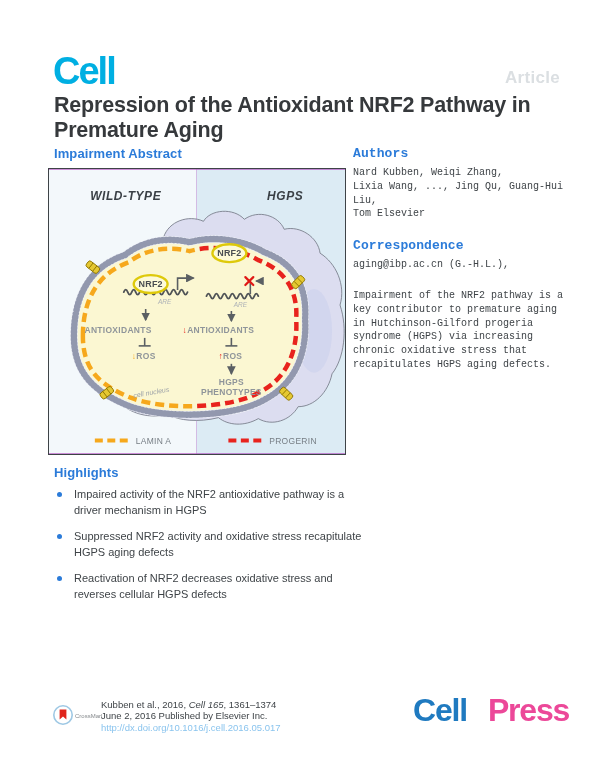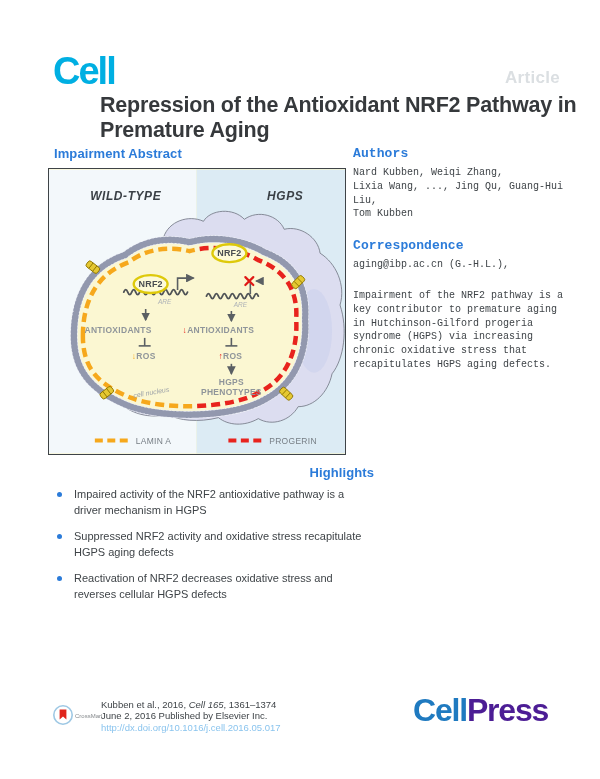--- a/index.html
+++ b/index.html
@@ -8,61 +8,61 @@
     width:600px; height:779px; position:relative; overflow:hidden;
     font-family:"Liberation Sans", sans-serif;
     -webkit-font-smoothing:antialiased;
   }
   .abs { position:absolute; }
 
   
   .cell-logo { left:53px; top:50px; font-size:38px; font-weight:bold; color:#00AFE2; letter-spacing:-2px; }
   .article-type { right:40px; top:46px; font-size:17px; font-weight:bold; color:#DBDFE2; letter-spacing:.3px;margin-top:22px; }
   .paper-title { left:54px; top:93px; font-size:21.5px; font-weight:bold; color:#36393C; line-height:1.17; letter-spacing:-.2px; }
-  .paper-title div { white-space:nowrap;margin-left:46px; }
+  .paper-title div { white-space:nowrap; }
 
   
   .sec-h { font-size:13px; font-weight:bold; color:#2B7BD9; letter-spacing:.1px; }
 
   
   .ga-head { left:54px; top:146px; }
-  .figure-box { left:48px; top:168px; width:298px; height:287px; border:1.5px solid #3E4347; background:#fef9c3; }
+  .figure-box { left:48px; top:168px; width:298px; height:287px; border:1.5px solid #3E4347; background:#a21caf; }
   .figure-box svg { display:block; width:100%; height:100%; }
 
   svg text { font-family:"Liberation Sans", sans-serif; }
   .t-cond { font-style:italic; font-weight:bold; font-size:12px; fill:#3A4046; letter-spacing:.6px; }
   .t-nrf2 { font-weight:bold; font-size:9px; fill:#4A4E52; letter-spacing:.2px; }
   .t-gray { font-weight:bold; font-size:8.5px; fill:#8F959A; letter-spacing:.3px; }
   .t-are  { font-style:italic; font-size:6.5px; fill:#AEB3B7; }
   .t-nuc  { font-style:italic; font-size:7px; fill:#9FA4A9; }
   .t-leg  { font-size:8.5px; fill:#767D84; letter-spacing:.3px; }
   .arr-o  { fill:#F6A81C; font-weight:bold; }
   .arr-r  { fill:#E8231D; font-weight:bold; }
 
   
   .right-col { left:353px; top:146px; width:214px;font-family:Liberation Mono, monospace; }
   .right-col .sec-h { margin-bottom:5px; }
   .right-col .block { margin-bottom:17px; }
   .body-txt { font-size:10px; color:#3F4448; line-height:1.38; }
 
   
   .highlights { left:54px; top:465px; width:320px; }
-  .highlights .sec-h { margin-bottom:7px;text-align:right; }
+  .highlights .sec-h { margin-bottom:7px; }
   .hl-item { display:flex; margin-bottom:11px; }
   .hl-dot { width:5px; height:5px; border-radius:50%; background:#2B7BD9; margin:5px 12px 0 3px; flex:0 0 auto; }
   .hl-text { font-size:11px; color:#3F4448; line-height:1.42; }
 
   
   .crossmark { left:52px; top:701px; width:50px; }
   .citation { left:101px; top:699px; font-size:9.5px; color:#3F4448; line-height:1.2; }
   .citation .doi { color:#8AC4EE; }
   .citation .j-it { font-style:italic; }
   .cellpress { left:413px; top:692px; font-size:32px; font-weight:bold; letter-spacing:-1.2px; }
   .cp-bold { color:#1F7AC0; }
-  .cp-light { color:#4c1d95; }
+  .cp-light { color:#ec4899;margin-left:21px; }
 </style>
 </head>
 <body>
 
 <div class="abs cell-logo">Cell</div>
 <div class="abs article-type">Article</div>
 <div class="abs paper-title">
   <div>Repression of the Antioxidant NRF2 Pathway in</div>
   <div>Premature Aging</div>
 </div>
@@ -174,21 +174,21 @@
   </g>
 </svg>
 </div>
 
 <div class="abs right-col">
   <div class="block">
     <div class="sec-h">Authors</div>
     <div class="body-txt">
       <div>Nard Kubben, Weiqi Zhang,</div>
       <div>Lixia Wang, ..., Jing Qu, Guang-Hui Liu,</div>
-      <div>Tom Kubben</div>
+      <div>Tom Elsevier</div>
     </div>
   </div>
   <div class="block">
     <div class="sec-h">Correspondence</div>
     <div class="body-txt">
       <div>aging@ibp.ac.cn (G.-H.L.),</div>
     </div>
   </div>
   <div class="block">
     <div class="body-txt">Impairment of the NRF2 pathway is a key contributor to premature aging in Hutchinson-Gilford progeria syndrome (HGPS) via increasing chronic oxidative stress that recapitulates HGPS aging defects.</div>

